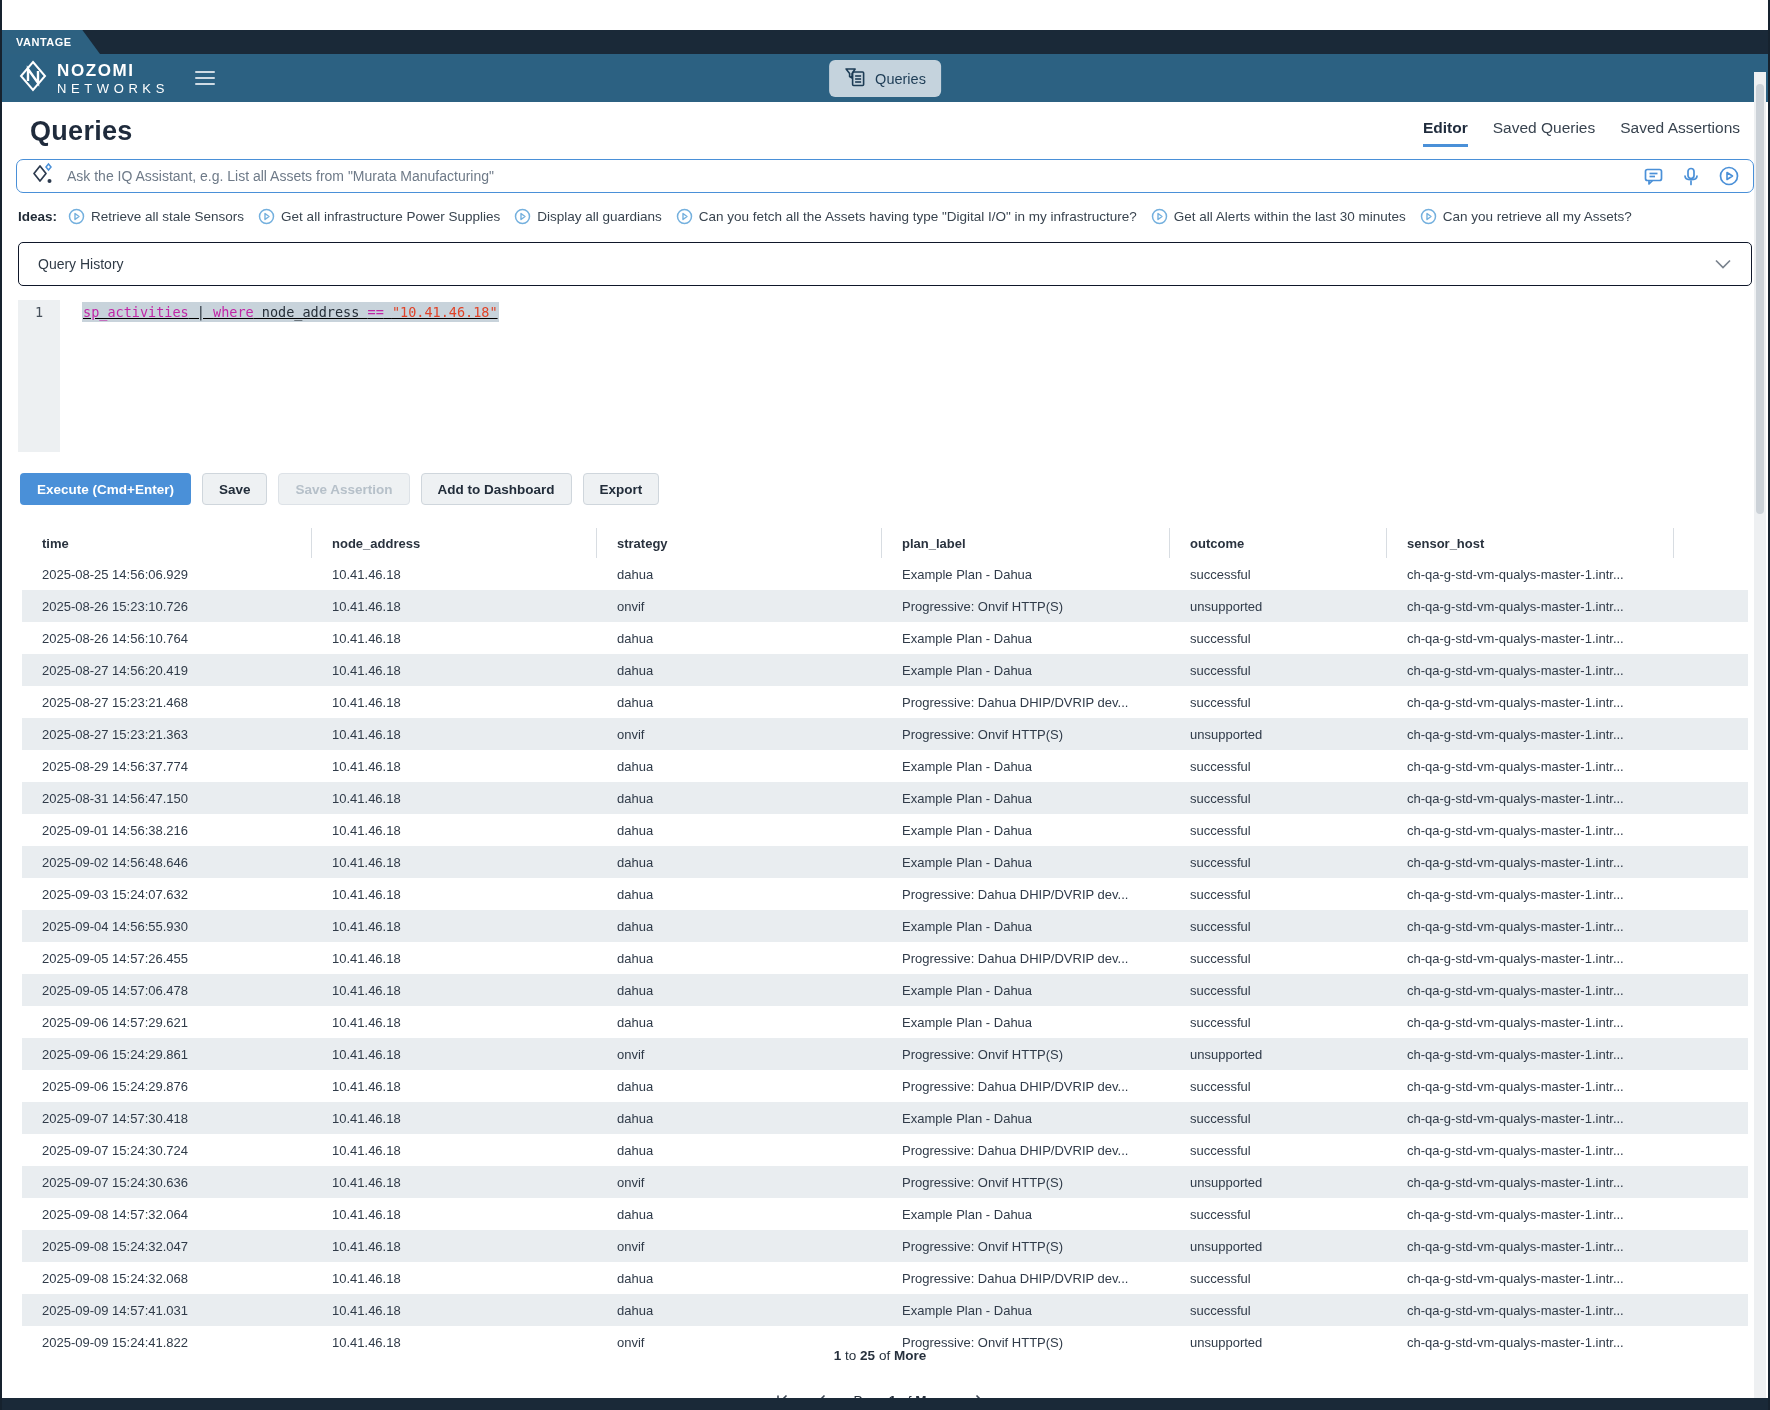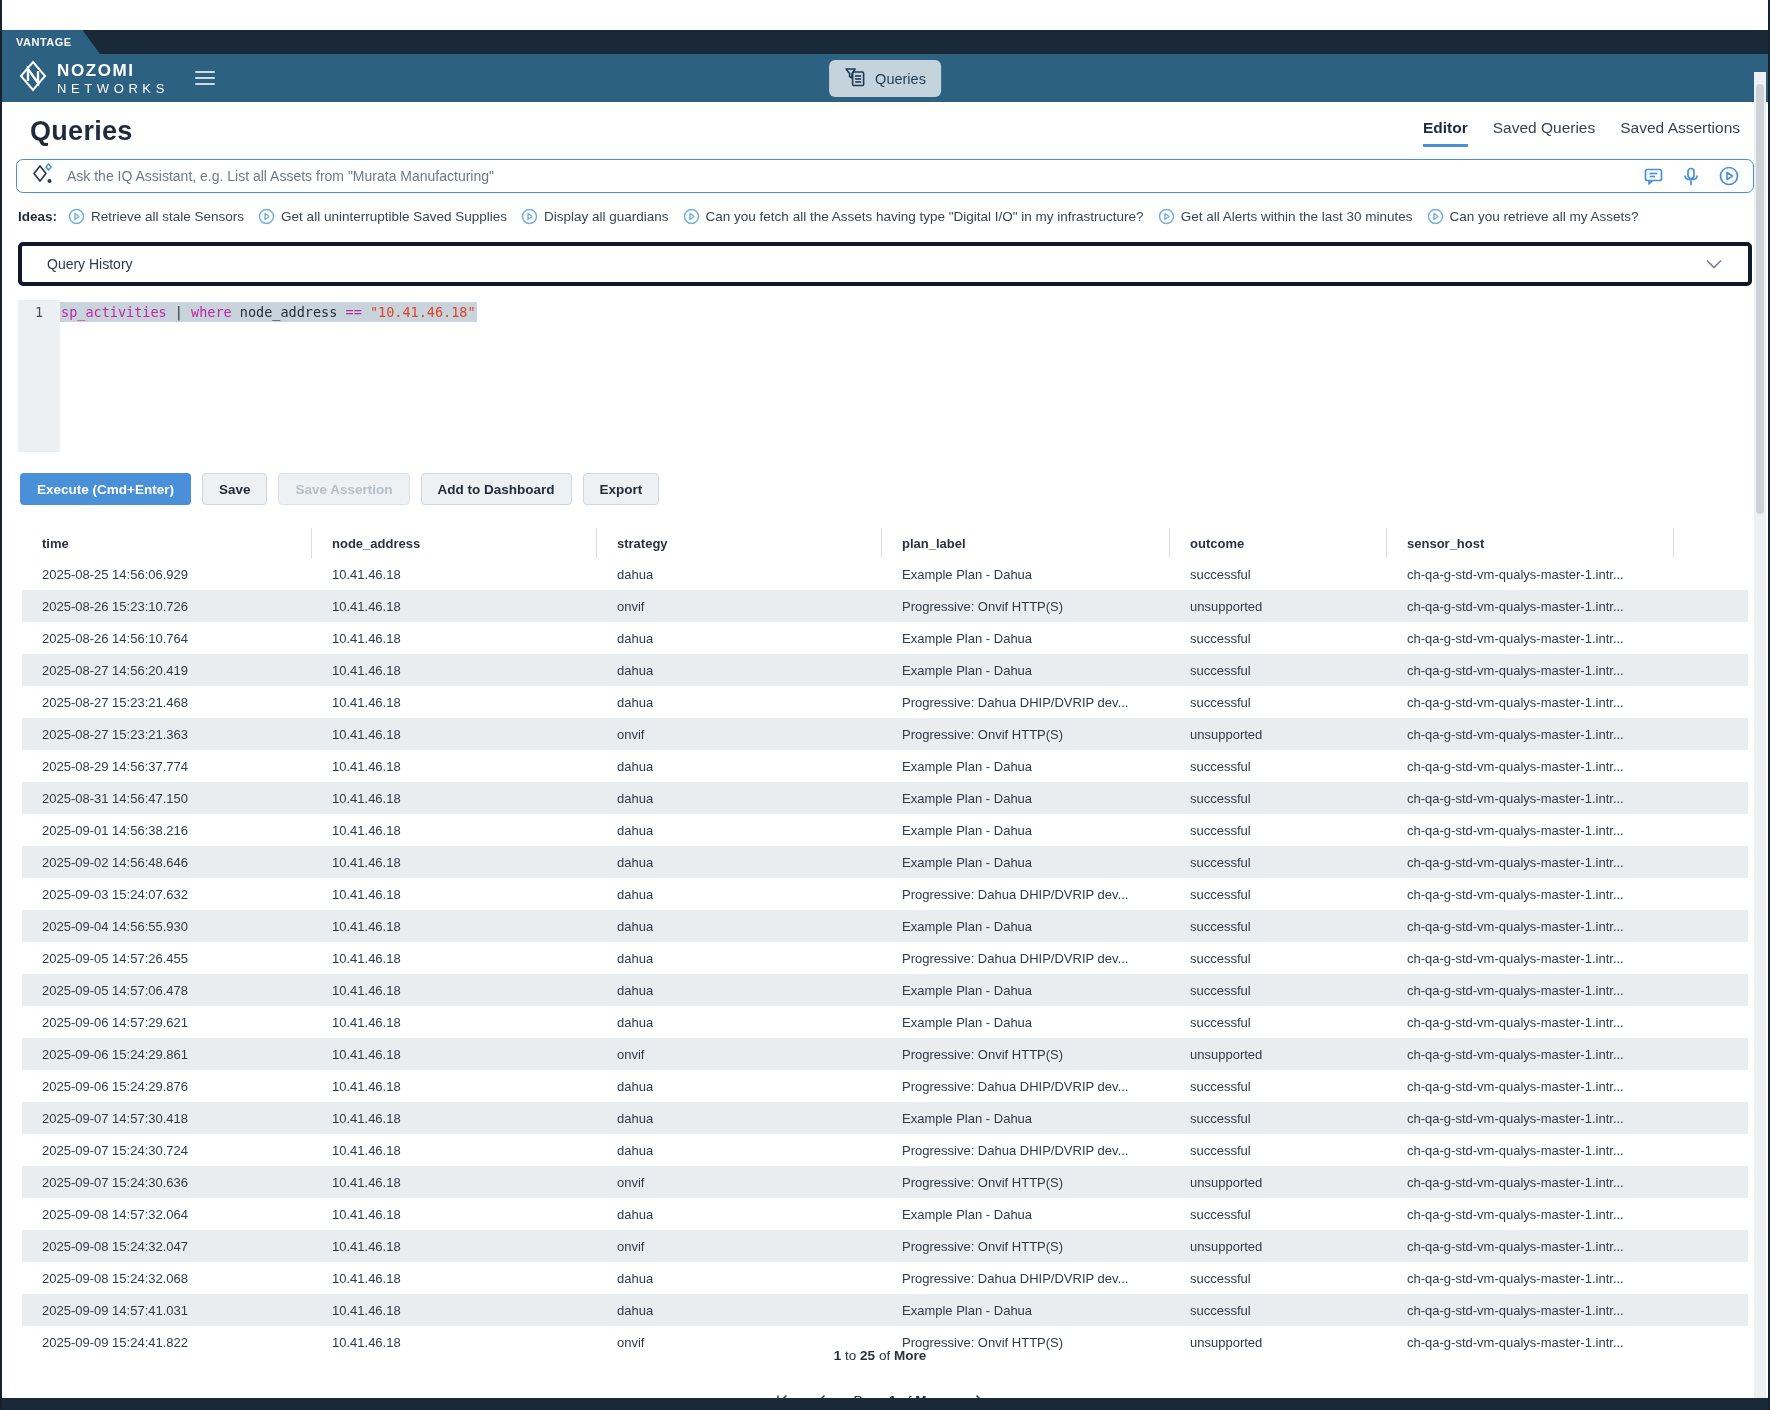--- a/index.html
+++ b/index.html
@@ -40,28 +40,28 @@
   .iq-placeholder { color:#6e7a88; font-size:14px; flex:1 1 auto; }
   .iq-icons { display:flex; align-items:center; gap:17px; }
   .iq-icons svg { display:block; cursor:pointer; }
 
   .ideas { display:flex; align-items:center; gap:11px; margin:15px 2px 0 2px; white-space:nowrap;
            overflow:hidden; font-size:13.5px; color:#39444f; }
   .ideas-label { font-weight:700; color:#1f2935; flex:0 0 auto; }
   .idea { display:inline-flex; align-items:center; gap:6px; flex:0 0 auto; cursor:pointer; }
   .idea svg { flex:0 0 auto; }
 
-  .history { margin:17px 2px 0 2px; border:4px solid #0f172a; border-radius:5px; height:44px;
-             display:flex; align-items:center; justify-content:space-between; padding:0 25px;
+  .history { margin:17px 2px 0 2px; border:1px solid #0f172a; border-radius:5px; height:44px;
+             display:flex; align-items:center; justify-content:space-between; padding:0 19px;
              font-size:14px; color:#2f3a46; cursor:pointer; }
 
   .editor { margin:14px 2px 0 2px; display:flex; height:152px;
             font-family:"DejaVu Sans Mono","Liberation Mono",monospace; font-size:13.5px; }
   .gutter { flex:0 0 42px; background:#edf0f2; color:#454f5a; text-align:center; padding-top:4px; }
-  .codearea { flex:1 1 auto; padding:4px 0 0 0; }
+  .codearea { flex:1 1 auto; padding:4px 0 0 22px;text-decoration:underline; }
   .codeline .sel { background:#c8d3db; padding:2px 1px; }
   .tk-k { color:#c026a6; } .tk-p { color:#262f38; } .tk-s { color:#e04328; }
 
   .actions { display:flex; gap:11px; margin:21px 4px 0 4px; }
   .btn { height:32px; border-radius:4px; font-size:13.5px; font-weight:700; padding:0 16px;
          display:flex; align-items:center; border:1px solid transparent; cursor:pointer;
          font-family:inherit; }
   .btn-primary { background:#4a90d8; color:#fff; }
   .btn-secondary { background:#eef1f3; border-color:#cfd6dc; color:#222d3a; }
   .btn-disabled { background:#eef1f3; border-color:#dde2e7; color:#b6c0c9; cursor:default; }
@@ -186,21 +186,21 @@
               <circle cx="8.5" cy="8.5" r="7" fill="none" stroke="#74b0de" stroke-width="1.5"></circle>
               <path d="M7 5.5 L11 8.5 L7 11.5 Z" fill="none" stroke="#74b0de" stroke-width="1.4" stroke-linejoin="round"></path>
             </svg>
             <span>Retrieve all stale Sensors</span>
           </span>
           <span class="idea">
             <svg width="17" height="17" viewBox="0 0 17 17">
               <circle cx="8.5" cy="8.5" r="7" fill="none" stroke="#74b0de" stroke-width="1.5"></circle>
               <path d="M7 5.5 L11 8.5 L7 11.5 Z" fill="none" stroke="#74b0de" stroke-width="1.4" stroke-linejoin="round"></path>
             </svg>
-            <span>Get all uninterruptible Saved Supplies</span>
+            <span>Get all infrastructure Power Supplies</span>
           </span>
           <span class="idea">
             <svg width="17" height="17" viewBox="0 0 17 17">
               <circle cx="8.5" cy="8.5" r="7" fill="none" stroke="#74b0de" stroke-width="1.5"></circle>
               <path d="M7 5.5 L11 8.5 L7 11.5 Z" fill="none" stroke="#74b0de" stroke-width="1.4" stroke-linejoin="round"></path>
             </svg>
             <span>Display all guardians</span>
           </span>
           <span class="idea">
             <svg width="17" height="17" viewBox="0 0 17 17">

